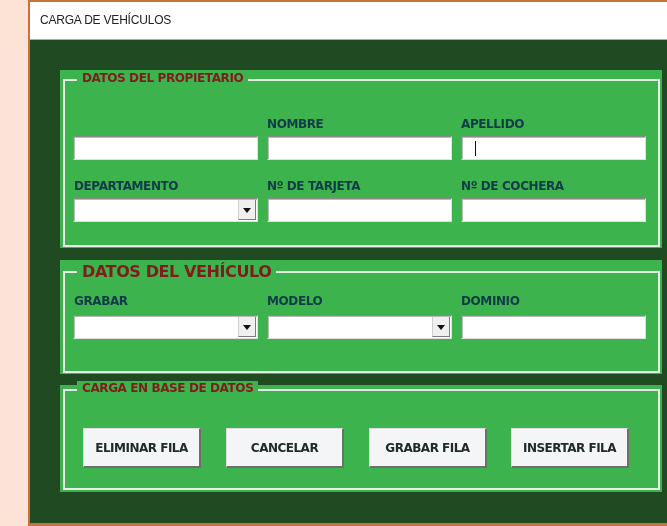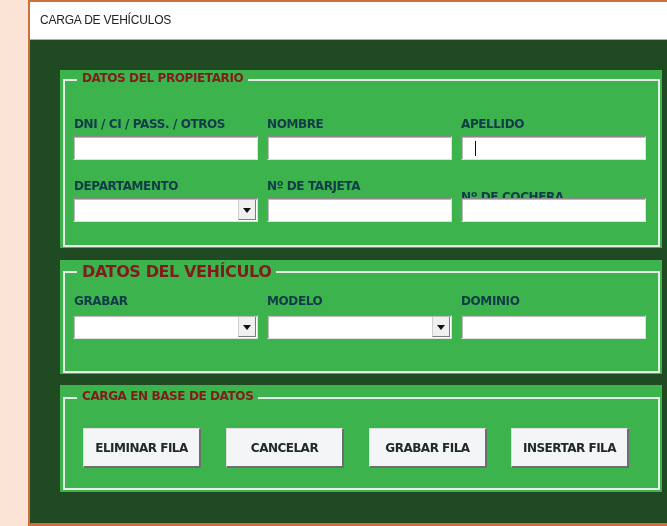--- a/index.html
+++ b/index.html
@@ -26,40 +26,39 @@
 <div class="window">
   <div class="titlebar">
     <span class="title">CARGA DE VEHÍCULOS</span>
     <span class="close">✕</span>
   </div>
 
   <div class="panel" style="top:68px; height:178px;">
     <div class="frame" style="top:9px; bottom:1px;">
       <span class="legend">DATOS DEL PROPIETARIO</span>
     </div>
-    <span class="lbl" style="left:14px; top:47px;">DNI / CI / PASS. / OTROS</span>
     <div class="input w" style="left:13px; top:66px;"></div>
 
     <span class="lbl" style="left:207px; top:47px;">NOMBRE</span>
     <div class="input w" style="left:207px; top:66px;"></div>
 
     <span class="lbl" style="left:401px; top:47px;">APELLIDO</span>
     <div class="input w" style="left:401px; top:66px;">
       <span class="caret"></span>
     </div>
 
     <span class="lbl" style="left:14px; top:109px;">DEPARTAMENTO</span>
     <div class="input w" style="left:13px; top:128px;">
       <span class="dd-btn"></span>
     </div>
 
     <span class="lbl" style="left:207px; top:109px;text-align:right;">Nº DE TARJETA</span>
     <div class="input w" style="left:207px; top:128px;"></div>
 
-    <span class="lbl" style="left:401px; top:120px;">Nº DE COCHERA</span>
+    <span class="lbl" style="left:401px; top:109px;">Nº DE COCHERA</span>
     <div class="input w" style="left:401px; top:128px;"></div>
   </div>
 
   <div class="panel" style="top:258px; height:114px;">
     <div class="frame" style="top:11px; bottom:1px;">
       <span class="legend big">DATOS DEL VEHÍCULO</span>
     </div>
     <span class="lbl" style="left:14px; top:34px;">GRABAR</span>
     <div class="input w" style="left:13px; top:55px;">
       <span class="dd-btn"></span>
@@ -68,21 +67,21 @@
     <span class="lbl" style="left:207px; top:34px;">MODELO</span>
     <div class="input w" style="left:207px; top:55px;">
       <span class="dd-btn"></span>
     </div>
 
     <span class="lbl" style="left:401px; top:34px;">DOMINIO</span>
     <div class="input w" style="left:401px; top:55px;"></div>
   </div>
 
   <div class="panel" style="top:383px; height:107px;">
-    <div class="frame" style="top:12px; bottom:2px;">
+    <div class="frame" style="top:4px; bottom:2px;">
       <span class="legend">CARGA EN BASE DE DATOS</span>
     </div>
     <div class="btn" style="left:166px;">CANCELAR</div>
     <div class="btn" style="left:23px;">ELIMINAR FILA</div>
     <div class="btn" style="left:451px;">INSERTAR FILA</div>
     <div class="btn" style="left:309px;">GRABAR FILA</div>
   </div>
 </div>
 
 </body></html>

